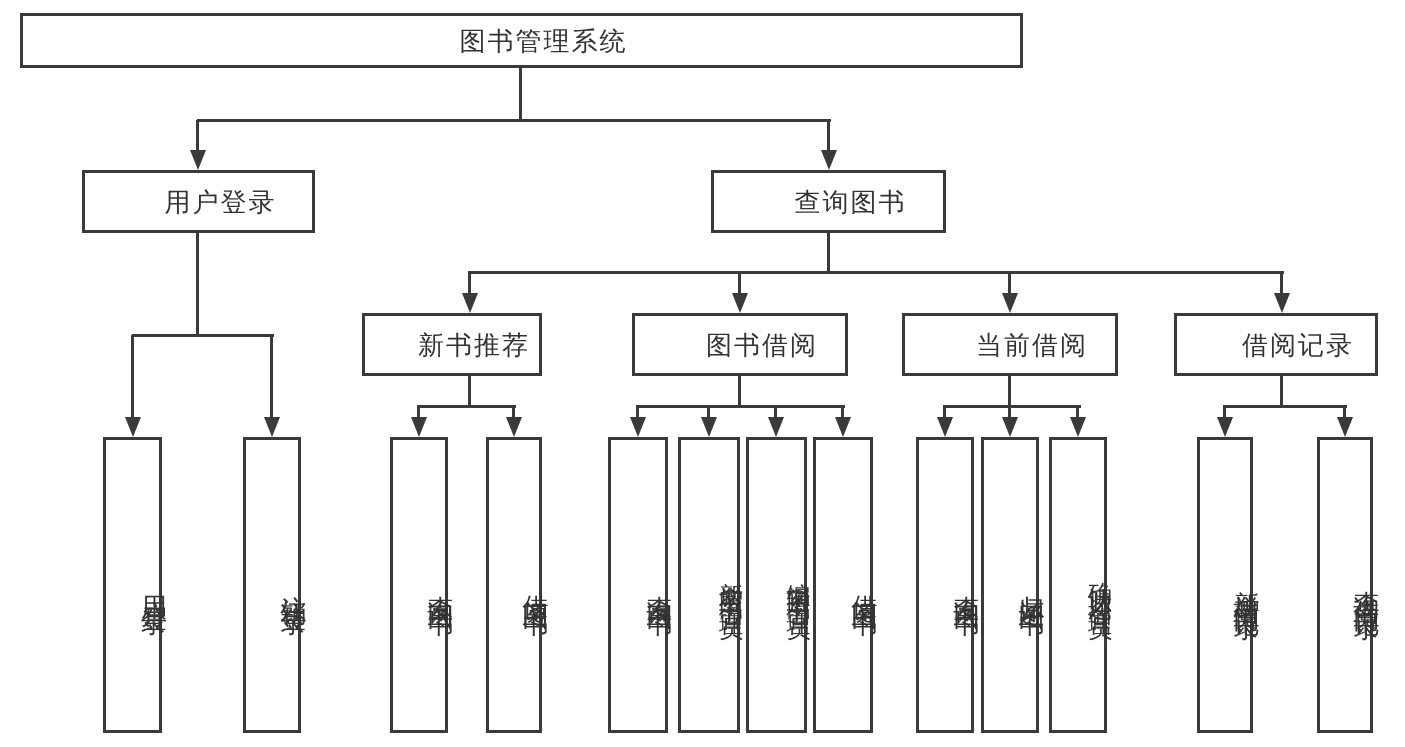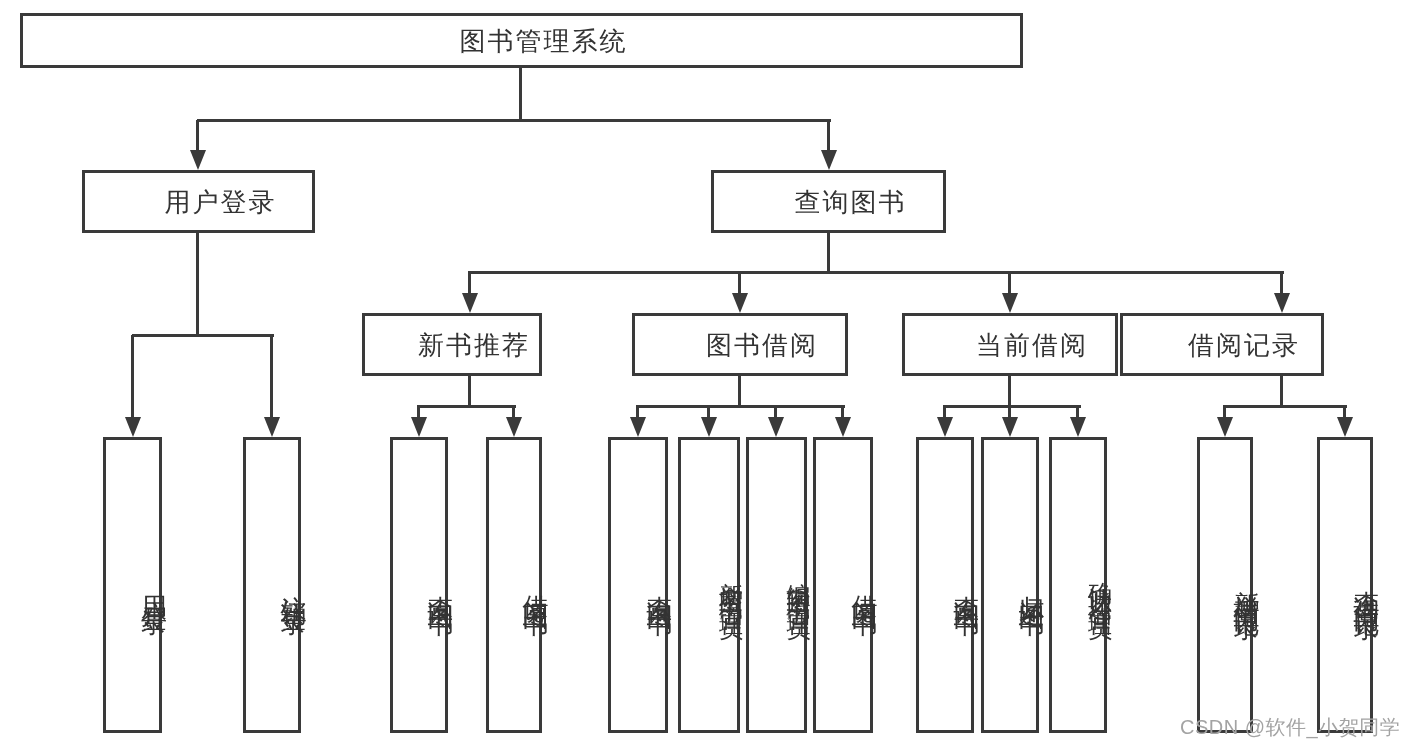--- a/index.html
+++ b/index.html
@@ -115,21 +115,21 @@
 
   <div class="box hbox" style="left:362px;top:313px;width:180px;height:63px">
     <span class="lbl">新书推荐</span>
   </div>
   <div class="box hbox" style="left:902px;top:313px;width:216px;height:63px">
     <span class="lbl">当前借阅</span>
   </div>
   <div class="box hbox" style="left:632px;top:313px;width:216px;height:63px">
     <span class="lbl">图书借阅</span>
   </div>
-  <div class="box hbox" style="left:1120px;top:313px;width:204px;height:63px">
+  <div class="box hbox" style="left:1174px;top:313px;width:204px;height:63px">
     <span class="lbl">借阅记录</span>
   </div>
 
   <div class="vline" style="left:468px;top:376px;height:32px"></div>
   <div class="hline" style="left:417px;top:405px;width:99px"></div>
   <div class="vline" style="left:417px;top:405px;height:15px"></div>
   <div class="arrow" style="left:411px;top:417px"></div>
   <div class="vline" style="left:512px;top:405px;height:15px"></div>
   <div class="arrow" style="left:506px;top:417px"></div>
 
@@ -197,15 +197,14 @@
     <span class="lbl">确认归还（管理员）</span>
   </div>
 
   <div class="box vbox" style="left:1197px;top:437px;width:56px;height:296px">
     <span class="lbl">新增借阅记录</span>
   </div>
   <div class="box vbox" style="left:1317px;top:437px;width:56px;height:296px">
     <span class="lbl">查询借阅记录</span>
   </div>
 
-  <div class="watermark">CSDN @软件_小贺同学</div>
 
 </div>
 
 </body></html>

